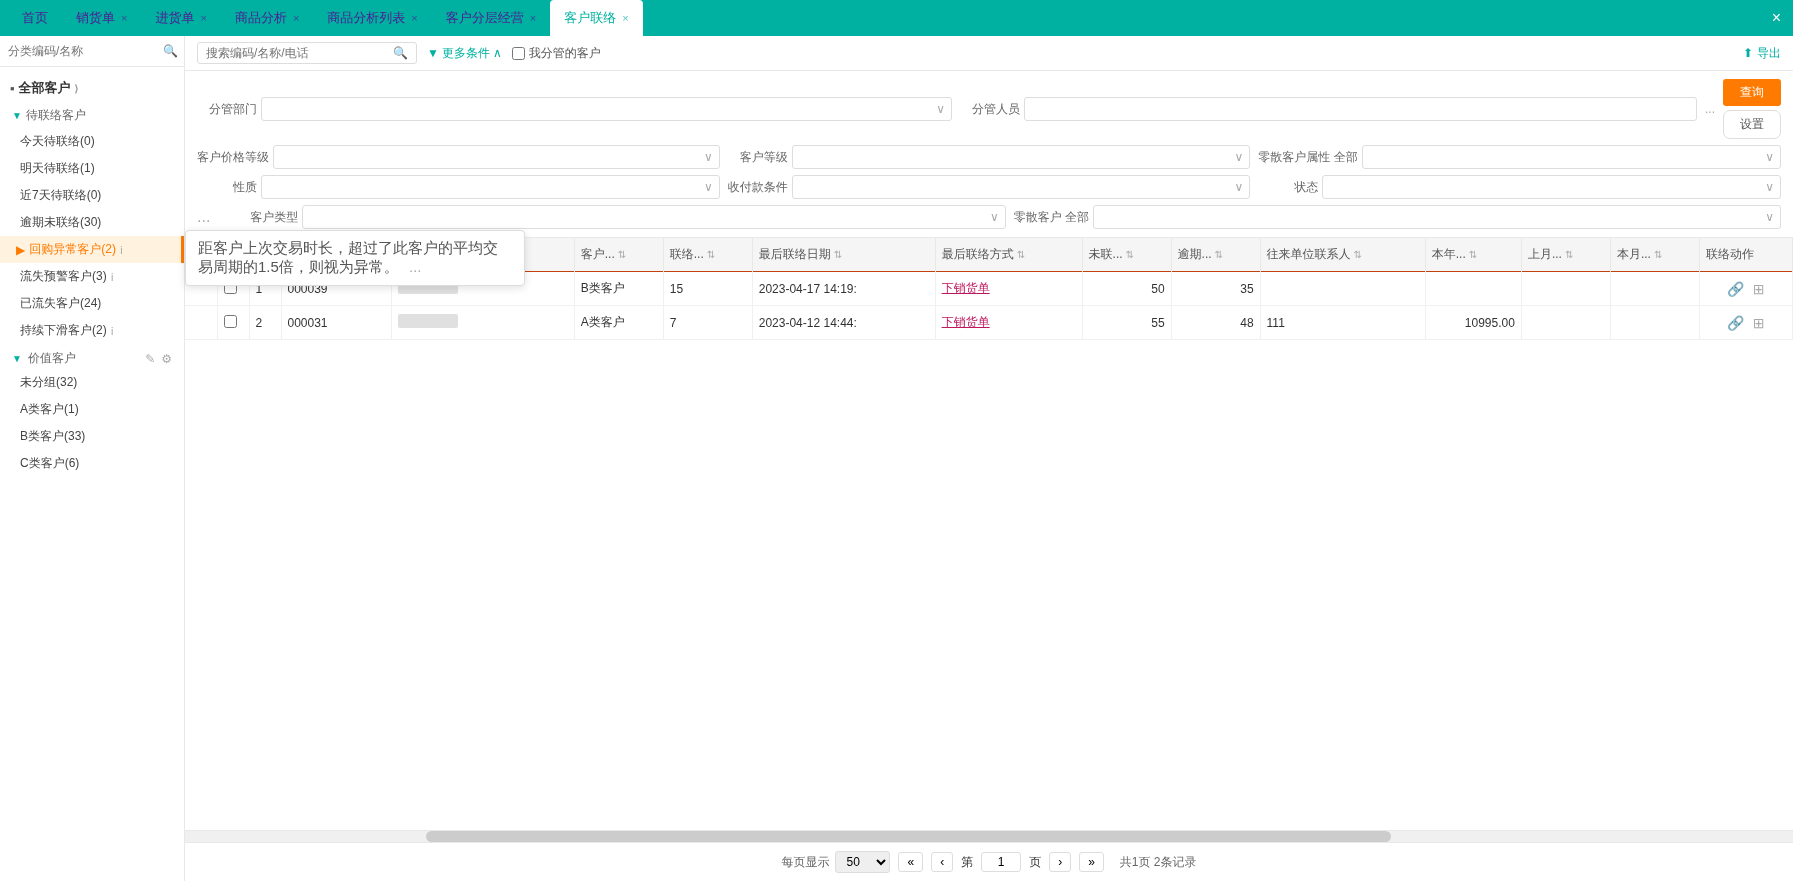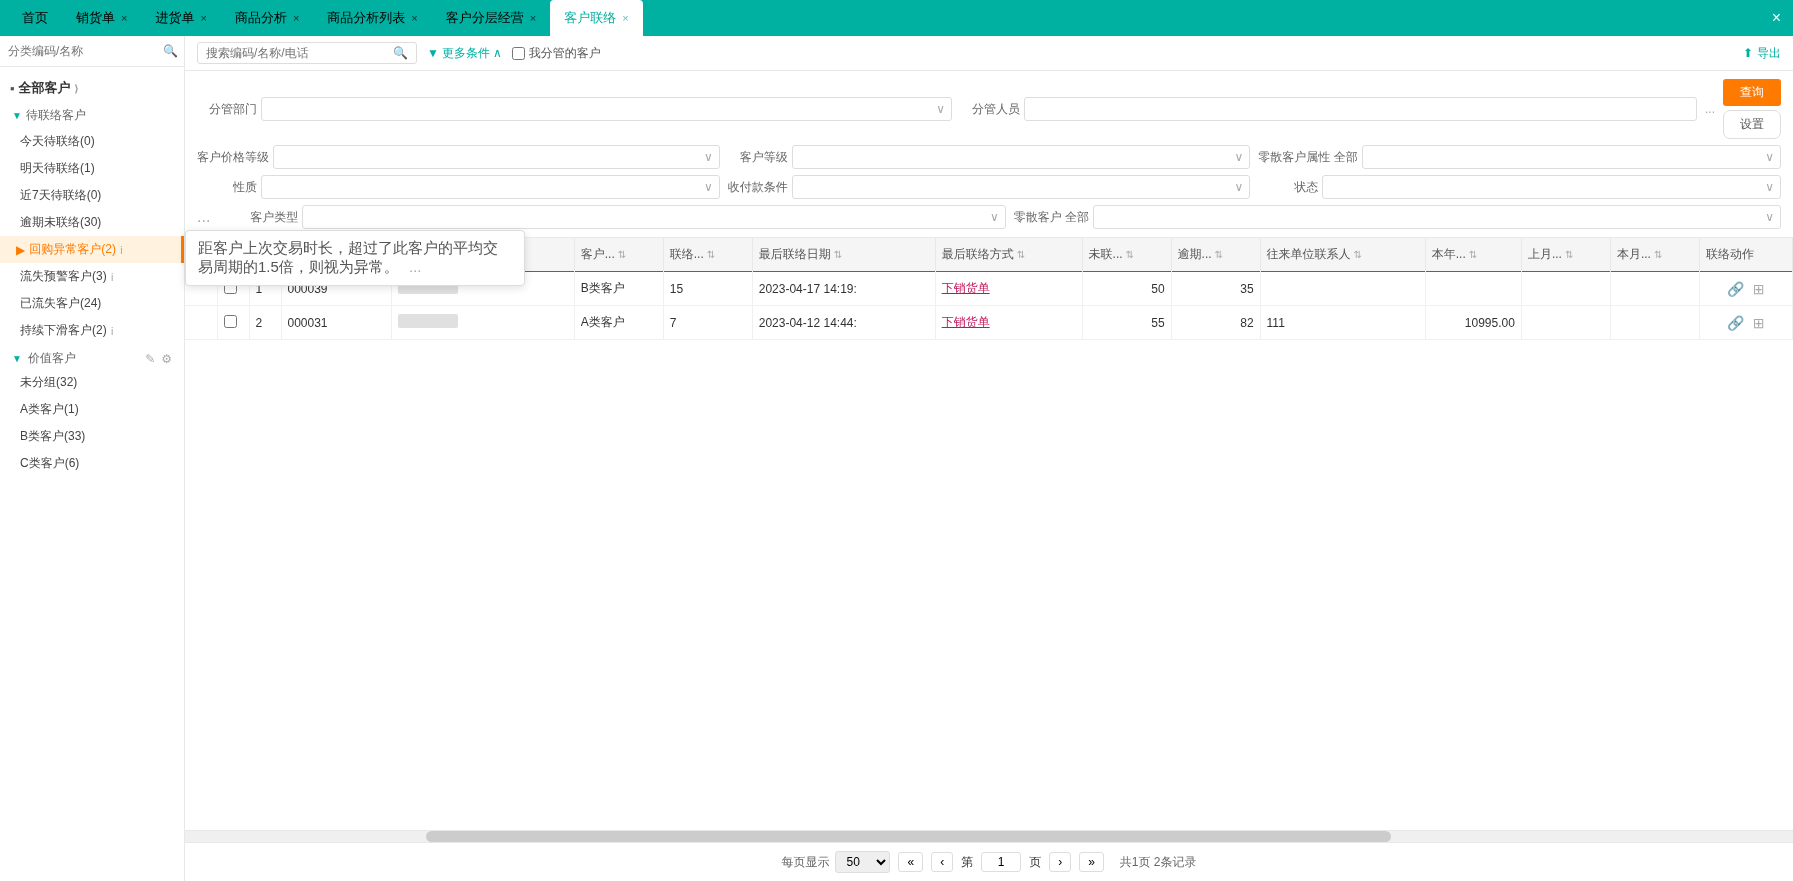--- a/index.html
+++ b/index.html
@@ -8,21 +8,21 @@
     
     .top-nav {
       background: #00b0a0;
       height: 36px;
       display: flex;
       align-items: center;
       padding: 0 8px;
       position: relative;
     }
     .top-nav .nav-item {
-      color: #000000;
+      color: #4c1d95;
       padding: 0 14px;
       height: 36px;
       display: flex;
       align-items: center;
       cursor: pointer;
       font-size: 13px;
       white-space: nowrap;
     }
     .top-nav .nav-item.active { background: #fff; color: #00b0a0; border-radius: 4px 4px 0 0; }
     .top-nav .nav-item .close-x { margin-left: 6px; font-size: 11px; opacity: 0.7; }
@@ -683,21 +683,21 @@
             <td>
               <span style="display:inline-block;width:60px;height:14px;background:#e0e0e0;border-radius:2px;"></span>
             </td>
             <td>A类客户</td>
             <td>7</td>
             <td>2023-04-12 14:44:</td>
             <td>
               <span class="td-link">下销货单</span>
             </td>
             <td class="td-num">55</td>
-            <td class="td-num">82</td>
+            <td class="td-num">48</td>
             <td>111</td>
             <td class="td-num">10995.00</td>
             <td class="td-num"></td>
             <td class="td-num"></td>
             <td>
               <div class="row-actions">
                 <span class="row-action-icon">🔗</span>
                 <span class="row-action-icon">⊞</span>
               </div>
             </td>

